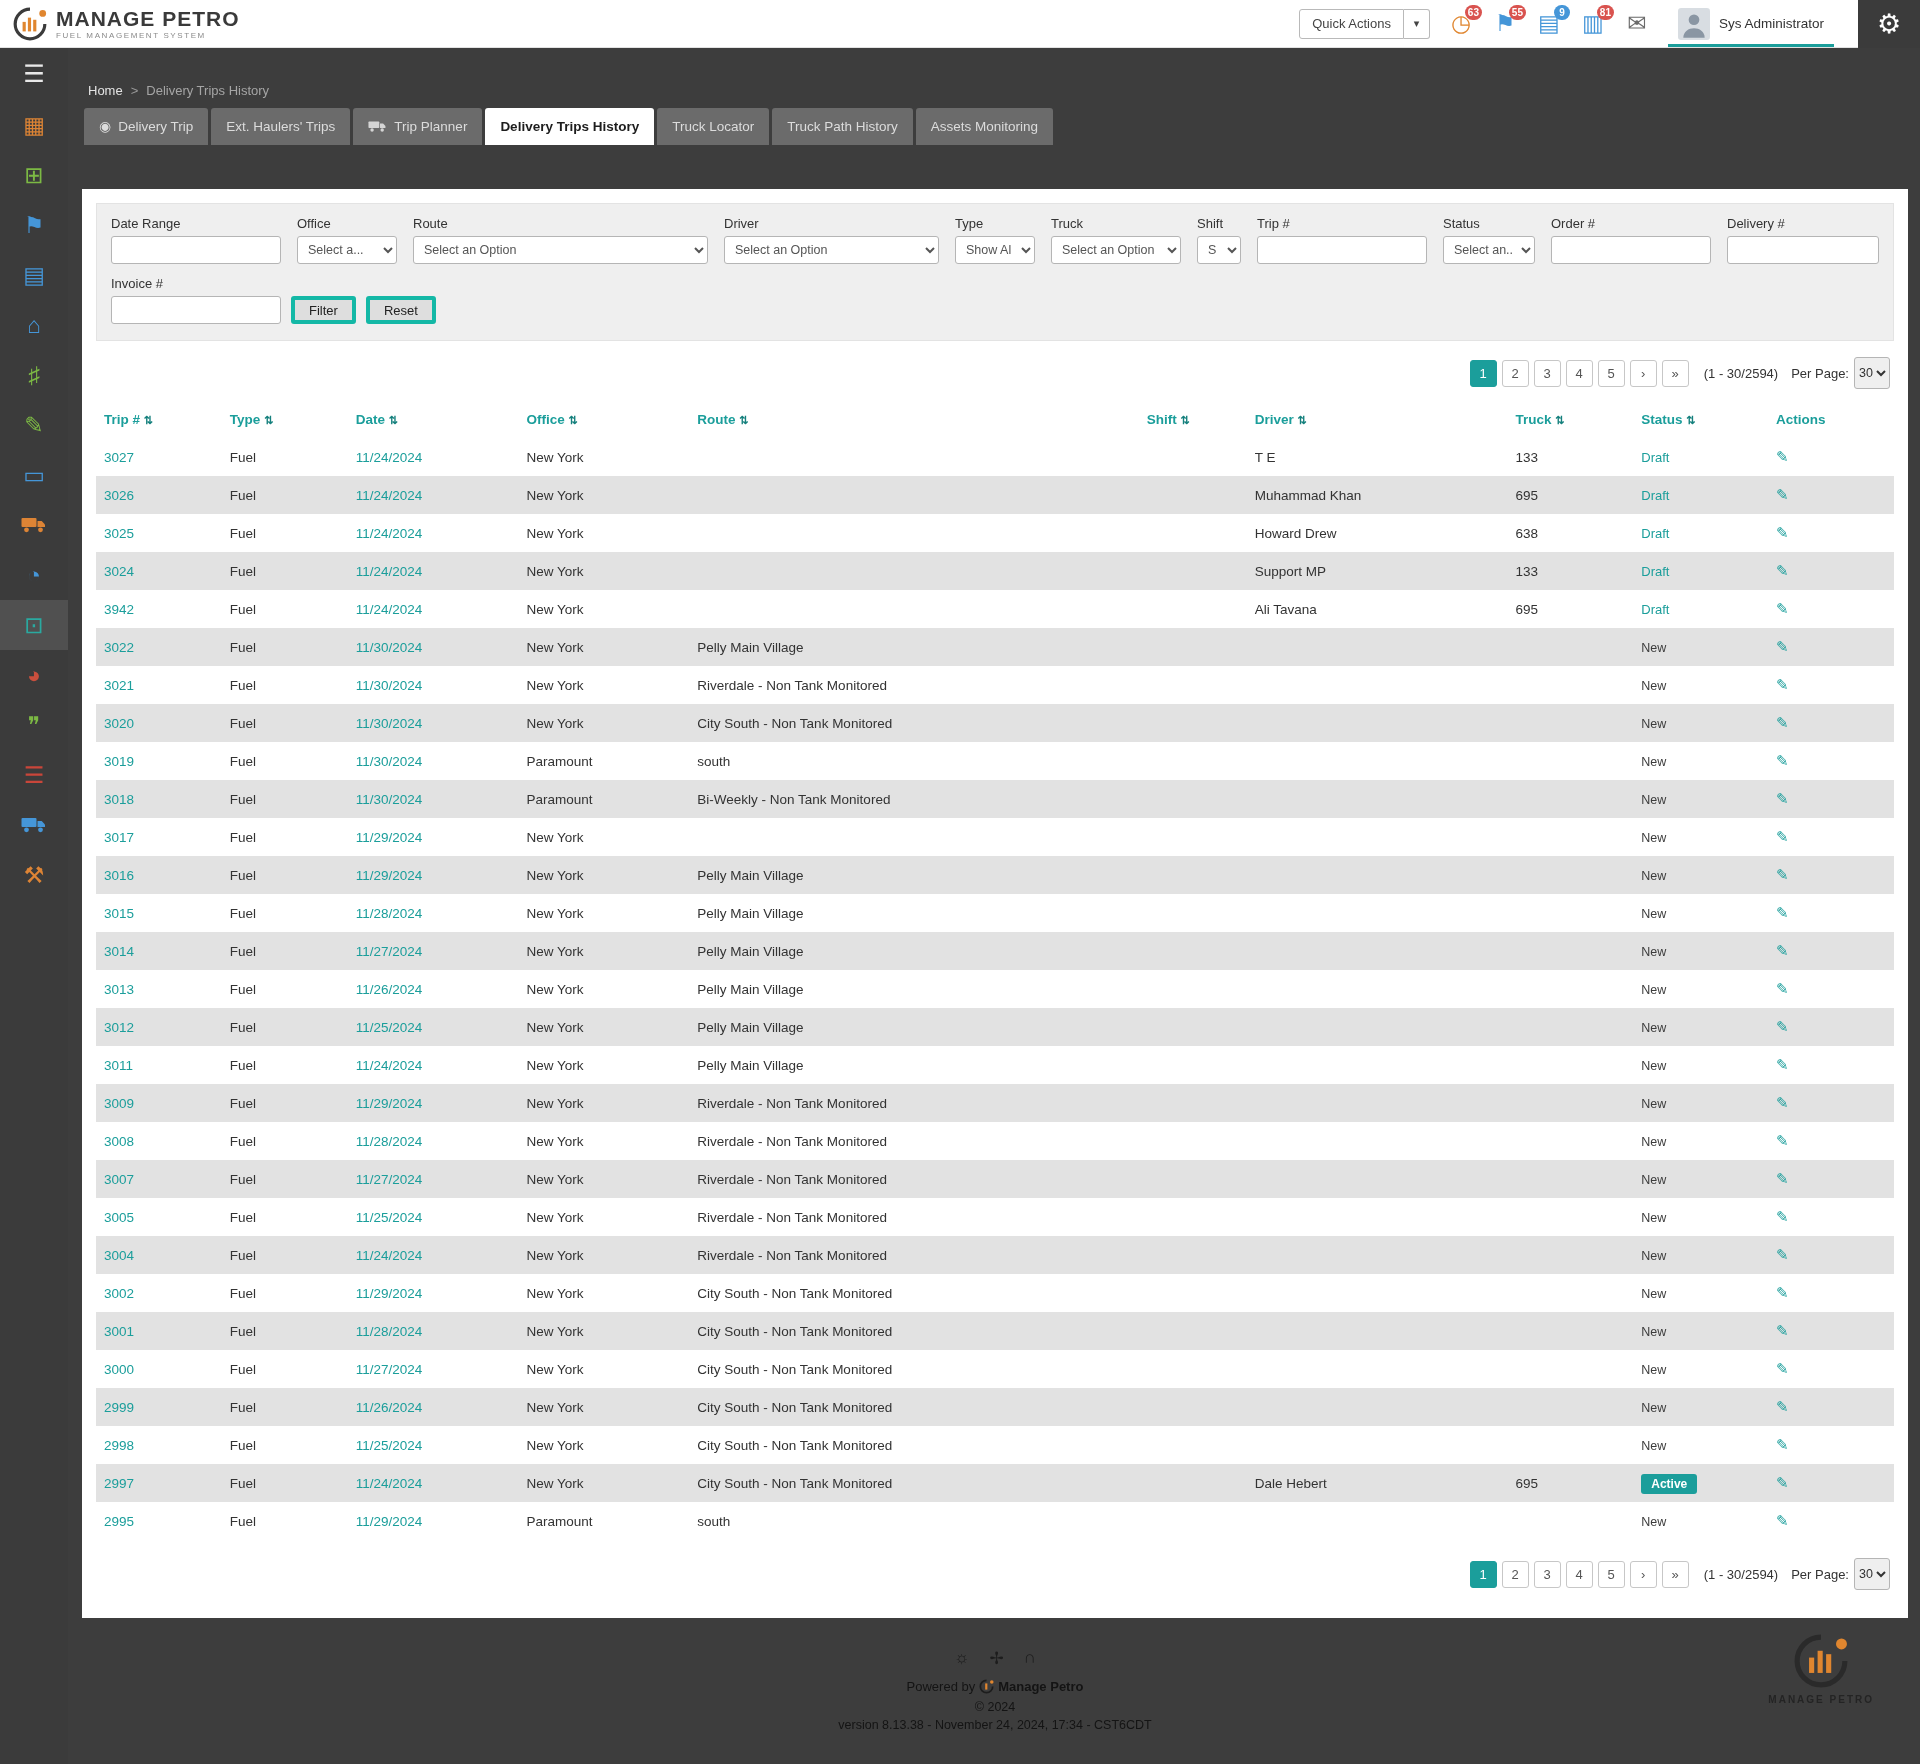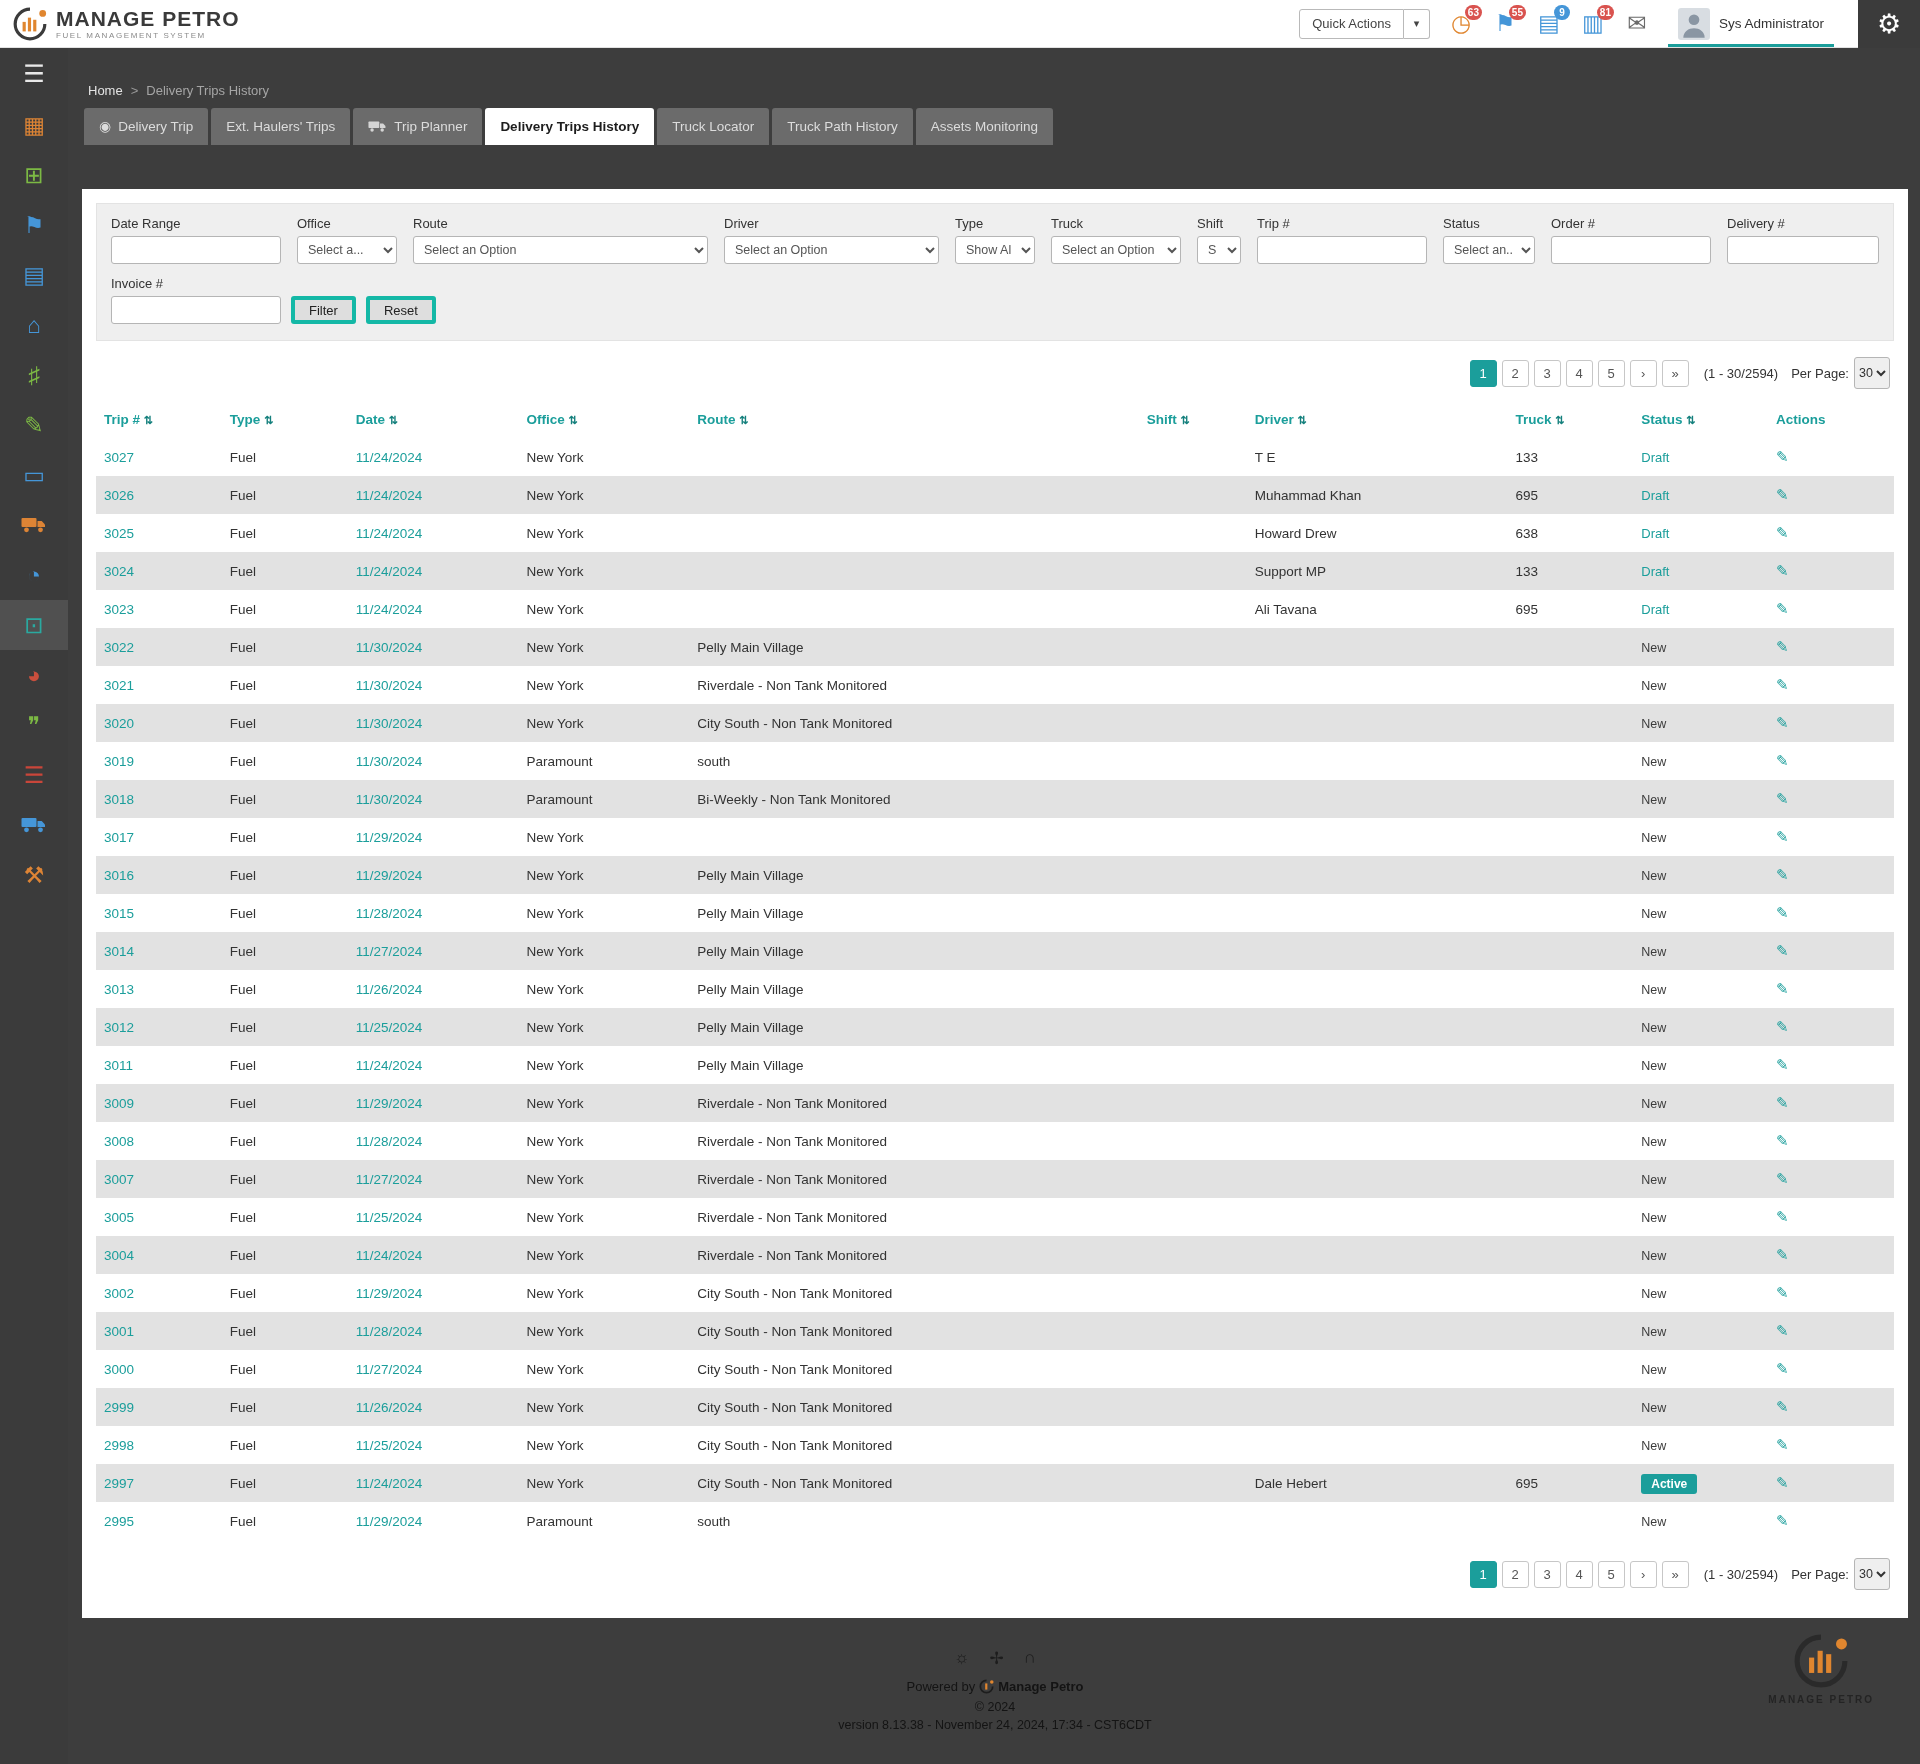--- a/index.html
+++ b/index.html
@@ -400,21 +400,21 @@
               <td><a class="lnk">11/24/2024</a></td>
               <td>New York</td>
               <td></td>
               <td></td>
               <td>Support MP</td>
               <td>133</td>
               <td><span class="st-draft">Draft</span></td>
               <td><span class="pencil">✎</span></td>
             </tr>
             <tr>
-              <td><a class="lnk">3023</a></td>
+              <td><a class="lnk">3942</a></td>
               <td>Fuel</td>
               <td><a class="lnk">11/24/2024</a></td>
               <td>New York</td>
               <td></td>
               <td></td>
               <td>Ali Tavana</td>
               <td>695</td>
               <td><span class="st-draft">Draft</span></td>
               <td><span class="pencil">✎</span></td>
             </tr>

